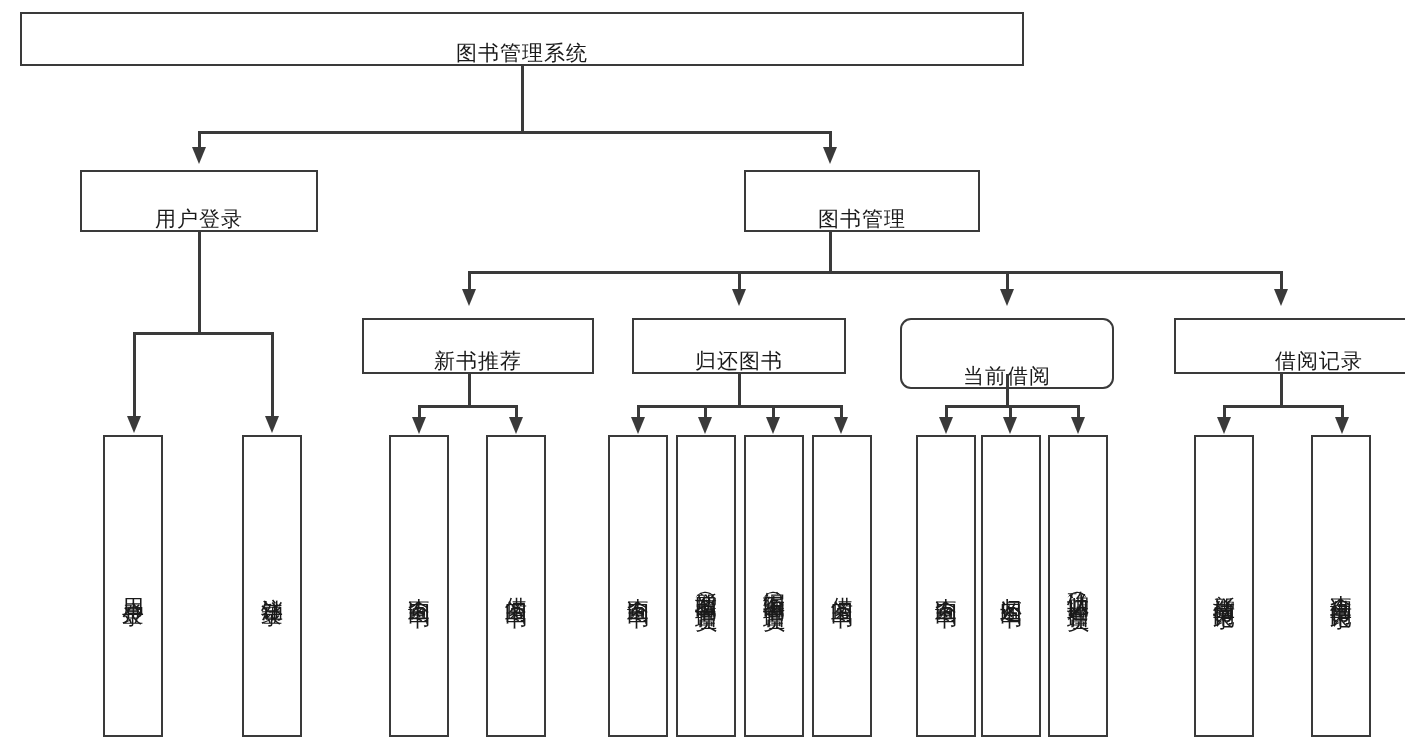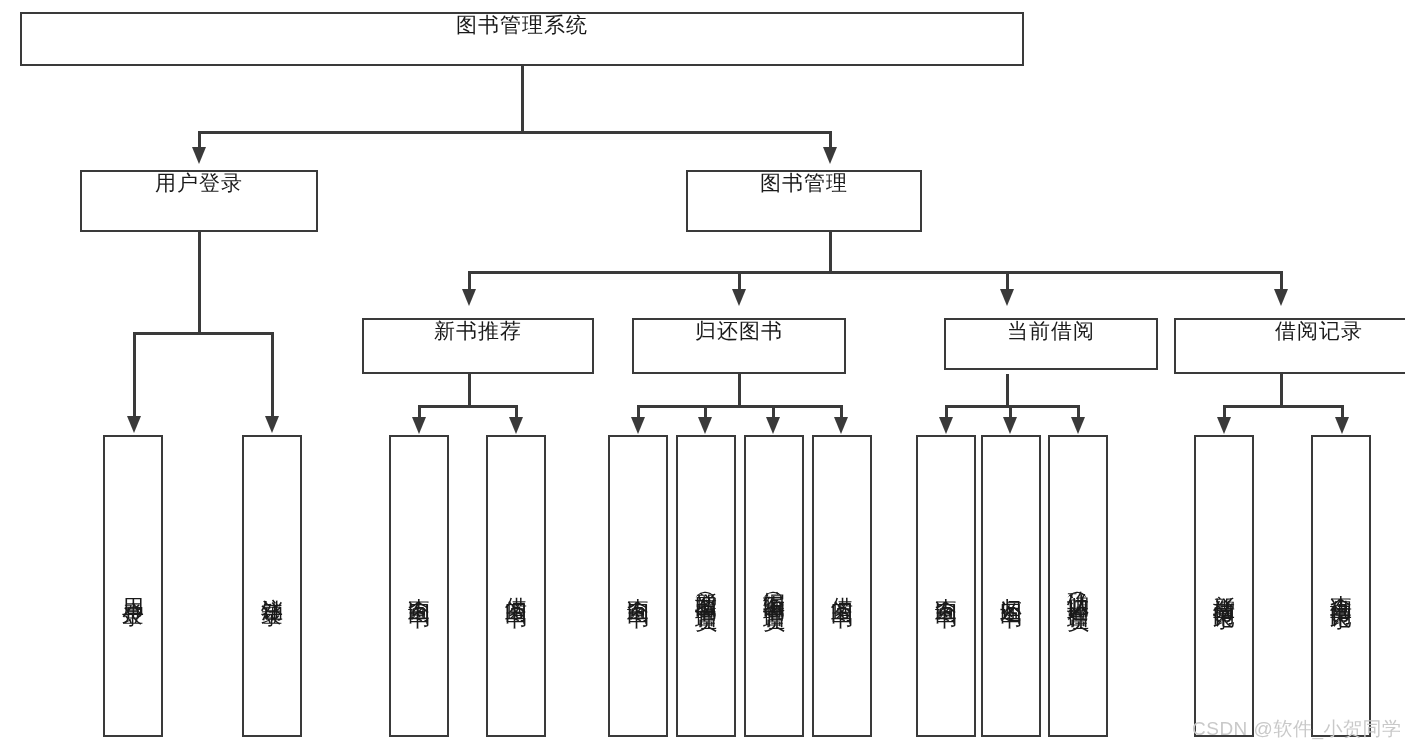--- a/index.html
+++ b/index.html
@@ -15,21 +15,21 @@
     background:#ffffff;
     overflow:hidden;
   }
   
   .node{
     position:absolute;
     box-sizing:border-box;
     background:#ffffff;
     border:2.5px solid #3a3a3a;
     display:flex;
-    align-items:flex-start;
+    align-items:flex-end;
     justify-content:center;
     text-align:center;
   }
   .node .label{
     font-size:21px;
     line-height:1.05;
     letter-spacing:1px;
     color:#1a1a1a;
     white-space:nowrap;
   }
@@ -86,21 +86,21 @@
   <div class="ln vline" style="left:521px;top:66px;width:2.5px;height:67px;"></div>
   <div class="ln hline" style="left:198px;top:131px;width:634px;height:2.5px;"></div>
   <div class="ln vline" style="left:198px;top:131px;width:2.5px;height:18px;"></div>
   <div class="ln vline" style="left:829px;top:131px;width:2.5px;height:18px;"></div>
   <div class="arrow" style="left:192px;top:147px;"></div>
   <div class="arrow" style="left:823px;top:147px;"></div>
 
   <div class="node" style="left:80px;top:170px;width:238px;height:62px;">
     <span class="label">用户登录</span>
   </div>
-  <div class="node" style="left:686px;top:170px;width:236px;height:62px;">
+  <div class="node" style="left:744px;top:170px;width:236px;height:62px;">
     <span class="label">图书管理</span>
   </div>
 
   <div class="ln vline" style="left:198px;top:232px;width:2.5px;height:102px;"></div>
   <div class="ln hline" style="left:133px;top:332px;width:140px;height:2.5px;"></div>
   <div class="ln vline" style="left:133px;top:332px;width:2.5px;height:86px;"></div>
   <div class="ln vline" style="left:271px;top:332px;width:2.5px;height:86px;"></div>
   <div class="arrow" style="left:127px;top:416px;"></div>
   <div class="arrow" style="left:265px;top:416px;"></div>
 
@@ -114,21 +114,21 @@
   <div class="arrow" style="left:732px;top:289px;"></div>
   <div class="arrow" style="left:1000px;top:289px;"></div>
   <div class="arrow" style="left:1274px;top:289px;"></div>
 
   <div class="node" style="left:362px;top:318px;width:232px;height:56px;">
     <span class="label">新书推荐</span>
   </div>
   <div class="node" style="left:632px;top:318px;width:214px;height:56px;">
     <span class="label">归还图书</span>
   </div>
-  <div class="node" style="left:944px;top:318px;width:214px;height:52px;">
+  <div class="node" style="left:900px;top:318px;width:214px;height:71px;border-radius:11px;">
     <span class="label">当前借阅</span>
   </div>
   <div class="node" style="left:1174px;top:318px;width:246px;height:56px;padding-left:44px;">
     <span class="label">借阅记录</span>
   </div>
 
   <div class="ln vline" style="left:468px;top:374px;width:2.5px;height:33px;"></div>
   <div class="ln hline" style="left:418px;top:405px;width:99px;height:2.5px;"></div>
   <div class="ln vline" style="left:418px;top:405px;width:2.5px;height:14px;"></div>
   <div class="ln vline" style="left:515px;top:405px;width:2.5px;height:14px;"></div>
@@ -199,15 +199,14 @@
     <span class="label">确认归还（管理员）</span>
   </div>
 
   <div class="node leaf" style="left:1194px;top:435px;width:60px;height:302px;">
     <span class="label">新增借阅记录</span>
   </div>
   <div class="node leaf" style="left:1311px;top:435px;width:60px;height:302px;">
     <span class="label">查询借阅记录</span>
   </div>
 
-  <div id="watermark" style="left:1192px;top:716px;">CSDN @软件_小贺同学</div>
 
 </div>
 
 </body></html>

